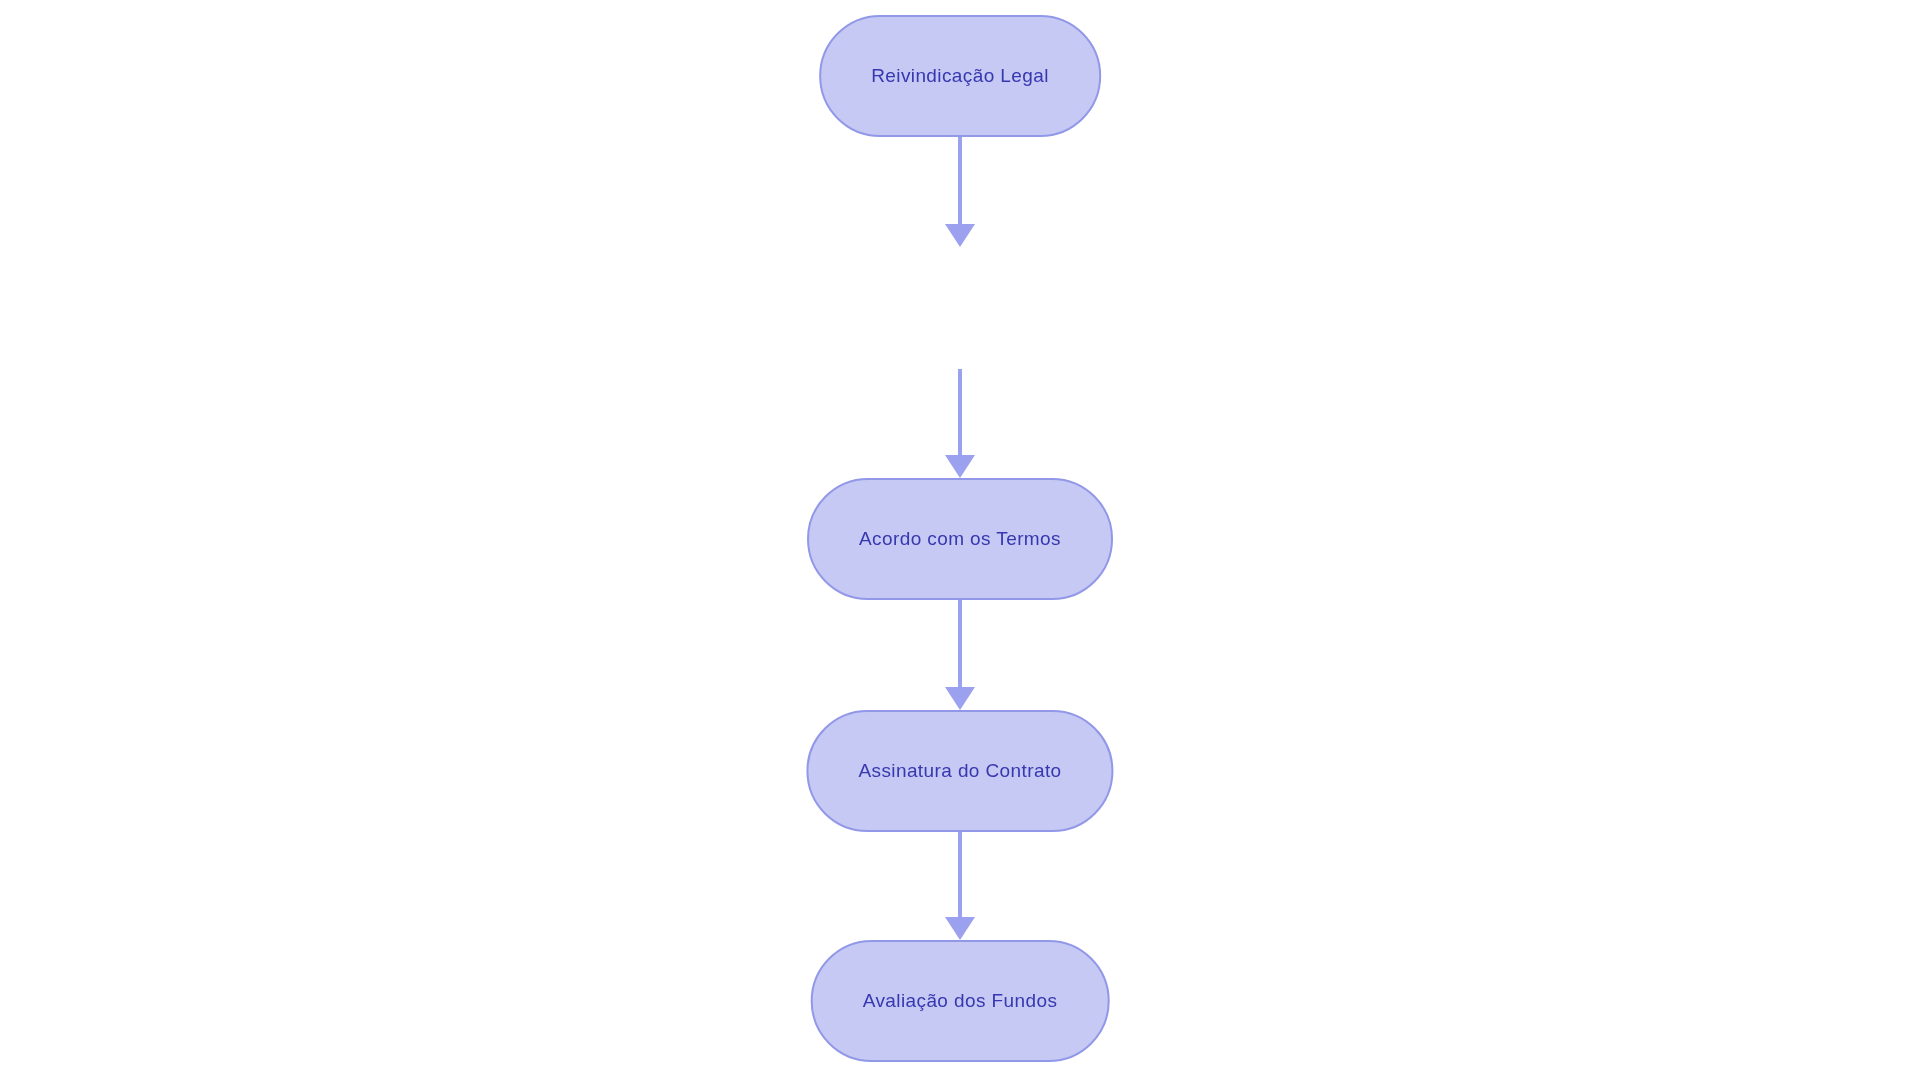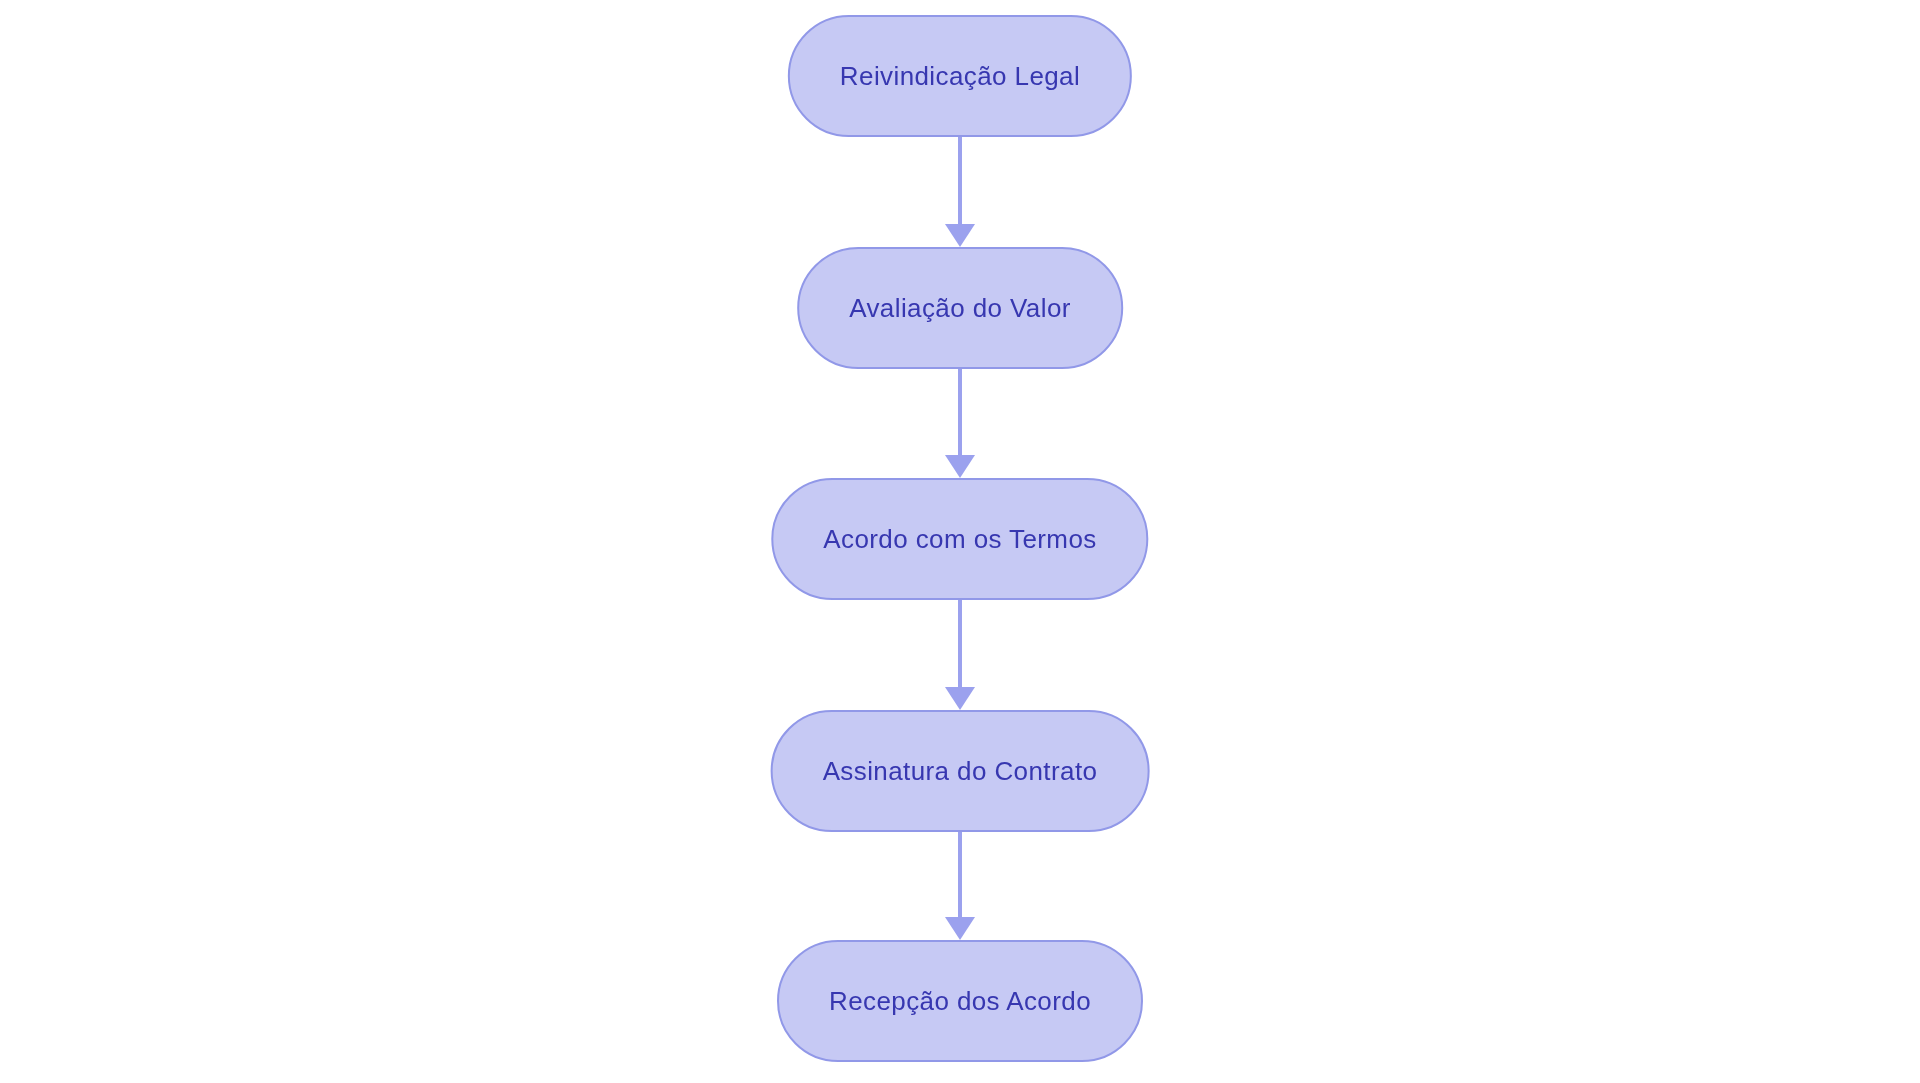--- a/index.html
+++ b/index.html
@@ -23,21 +23,21 @@
     box-sizing: border-box;
     padding: 0 50px;
     border-radius: 61px;
     background: var(--node_fill, #c6c9f4);
     border: 2px solid var(--node_border, #9198e8);
     color: var(--node_text, #3737b0);
     display: flex;
     align-items: center;
     justify-content: center;
     white-space: nowrap;
-    font-size: 26px;
+    font-size: 19px;
     letter-spacing: 0.4px;
   }
   .n1 { top: 15px; }
   .n2 { top: 247px; }
   .n3 { top: 478px; text-align: right; }
   .n4 { top: 710px; align-items: center; }
   .n5 { top: 940px; }
 
   .connector {
     position: absolute;
@@ -74,23 +74,20 @@
 
   <div class="node n1">
     <span>Reivindicação Legal</span>
   </div>
 
   <div class="connector c1">
     <div class="line"></div>
     <div class="head"></div>
   </div>
 
-  <div class="node n2">
-    <span>Avaliação do Valor</span>
-  </div>
 
   <div class="connector c2">
     <div class="line"></div>
     <div class="head"></div>
   </div>
 
   <div class="node n3">
     <span>Acordo com os Termos</span>
   </div>
 
@@ -102,16 +99,16 @@
   <div class="node n4">
     <span>Assinatura do Contrato</span>
   </div>
 
   <div class="connector c4">
     <div class="line"></div>
     <div class="head"></div>
   </div>
 
   <div class="node n5">
-    <span>Recepção dos Acordo</span>
+    <span>Avaliação dos Fundos</span>
   </div>
 
 </div>
 
 </body></html>

